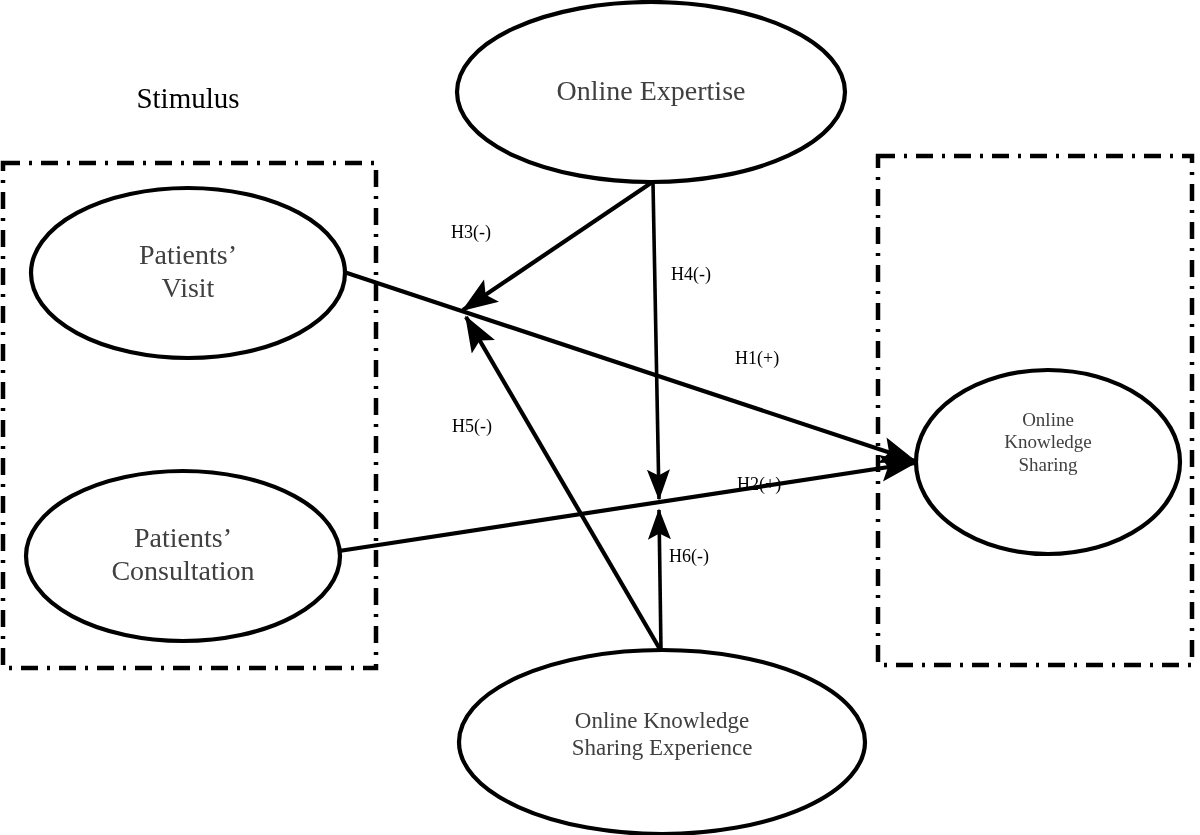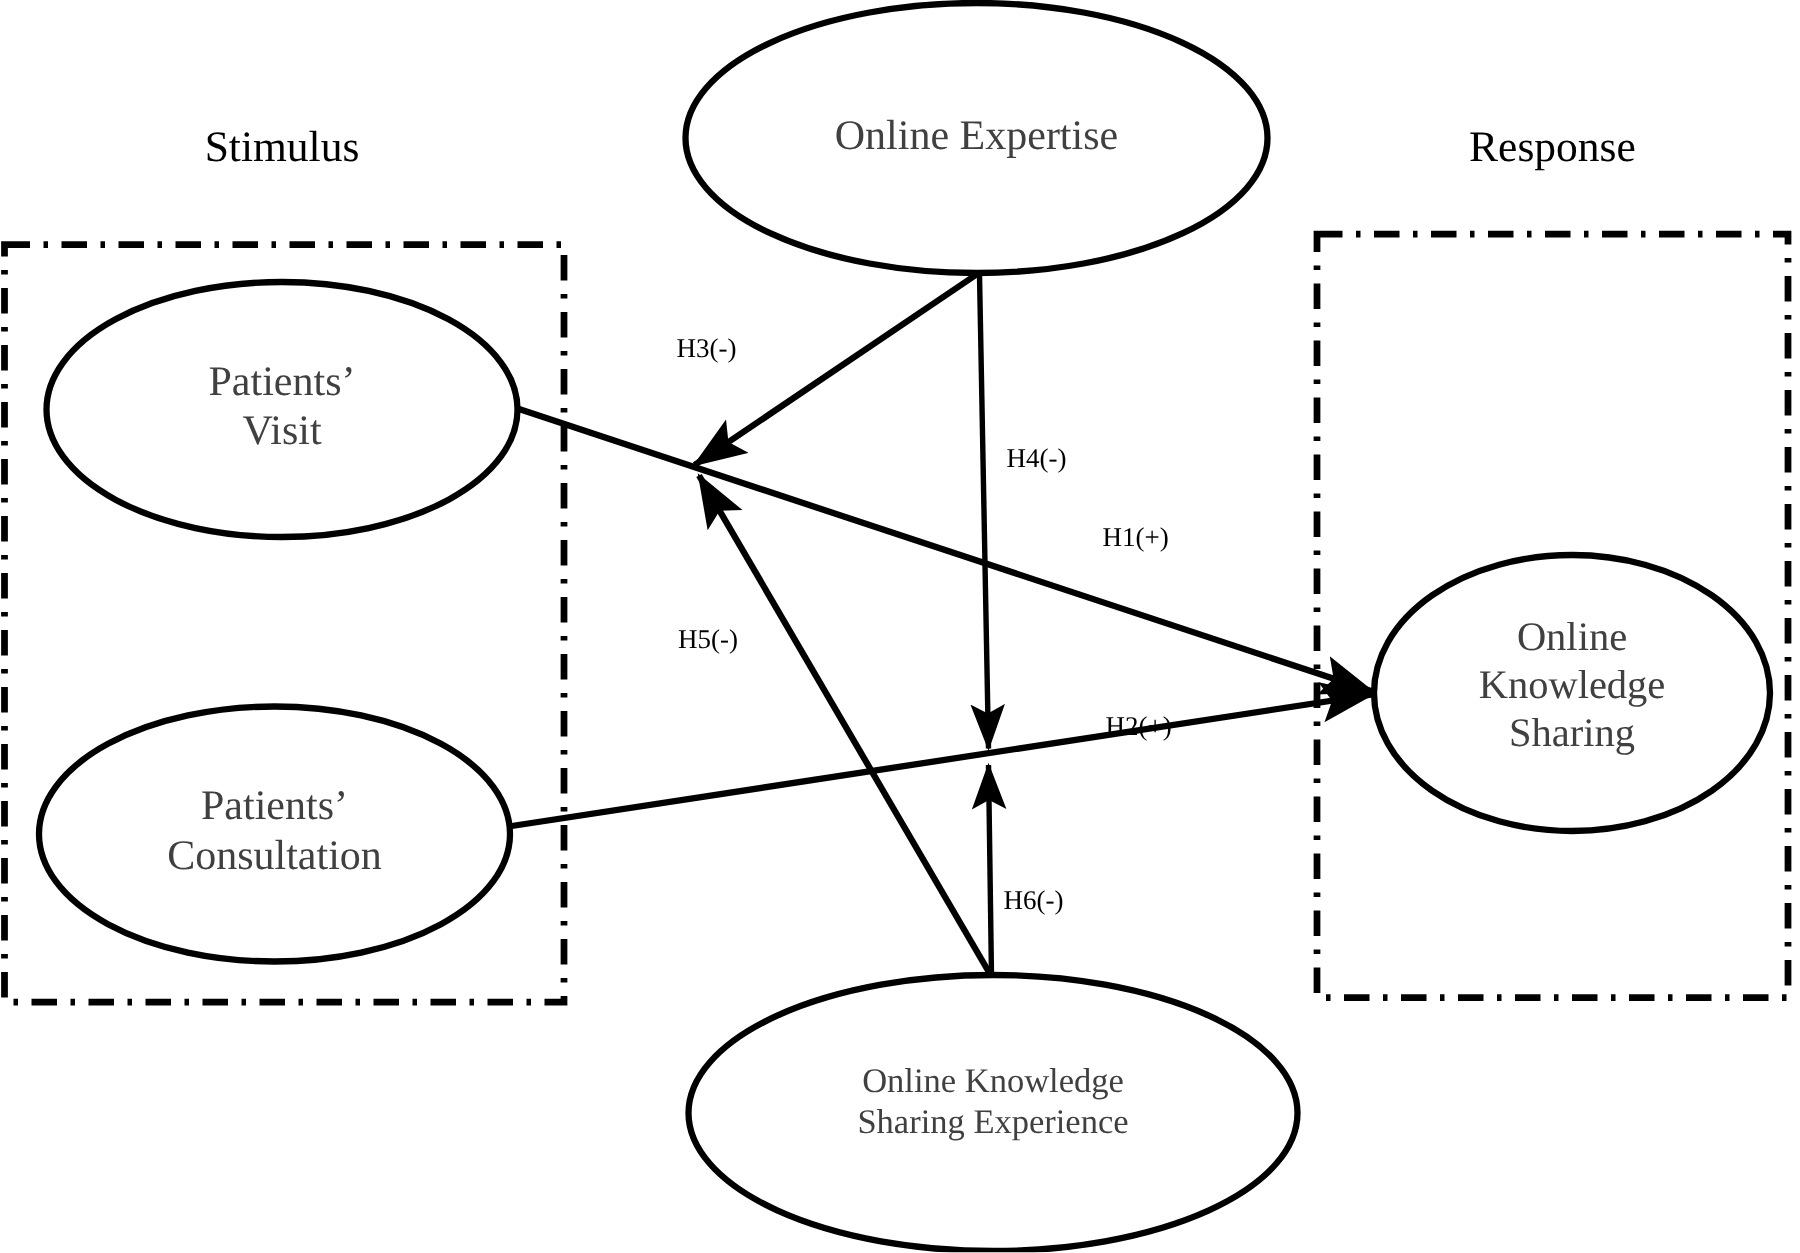--- a/index.html
+++ b/index.html
@@ -74,33 +74,32 @@
     <line x1="661" y1="651" x2="659" y2="510" stroke="#000000" stroke-width="3.6" marker-end="url(#arrowhead)"></line>
 
     <ellipse cx="651" cy="92" rx="194" ry="90" fill="#ffffff" stroke="#000000" stroke-width="4.2"></ellipse>
     <ellipse cx="188" cy="273" rx="157" ry="85" fill="#ffffff" stroke="#000000" stroke-width="4.2"></ellipse>
     <ellipse cx="183" cy="556" rx="157" ry="85" fill="#ffffff" stroke="#000000" stroke-width="4.2"></ellipse>
     <ellipse cx="1048" cy="462" rx="132" ry="92" fill="#ffffff" stroke="#000000" stroke-width="4.2"></ellipse>
     <ellipse cx="662" cy="742" rx="203" ry="92" fill="#ffffff" stroke="#000000" stroke-width="4.2"></ellipse>
   </svg>
 
   <div class="group-label" style="left:0px; top:83px; width:376px;">Stimulus</div>
-  <div class="group-label" style="left:878px; top:83px; width:314px;">Response</div>
 
   <div class="node-label" style="left:451px; top:74px; width:400px; font-size:28px;">Online Expertise</div>
   <div class="node-label" style="left:38px; top:238px; width:300px; font-size:28px;">Patients’
 Visit</div>
   <div class="node-label" style="left:33px; top:521px; width:300px; font-size:28px;">Patients’
 Consultation</div>
-  <div class="node-label" style="left:928px; top:409px; width:240px; font-size:27px;">Online
+  <div class="node-label" style="left:928px; top:409px; width:240px; font-size:19px;">Online
 Knowledge
 Sharing</div>
   <div class="node-label" style="left:462px; top:707px; width:400px; font-size:23px;">Online Knowledge
 Sharing Experience</div>
 
   <div class="path-label" style="left:451px; top:222px;">H3(-)</div>
-  <div class="path-label" style="left:671px; top:295px;">H4(-)</div>
+  <div class="path-label" style="left:671px; top:264px;">H4(-)</div>
   <div class="path-label" style="left:735px; top:348px;">H1(+)</div>
   <div class="path-label" style="left:452px; top:416px;">H5(-)</div>
   <div class="path-label" style="left:737px; top:474px;">H2(+)</div>
-  <div class="path-label" style="left:669px; top:590px;">H6(-)</div>
+  <div class="path-label" style="left:669px; top:546px;">H6(-)</div>
 
 </div>
 
 </body></html>

